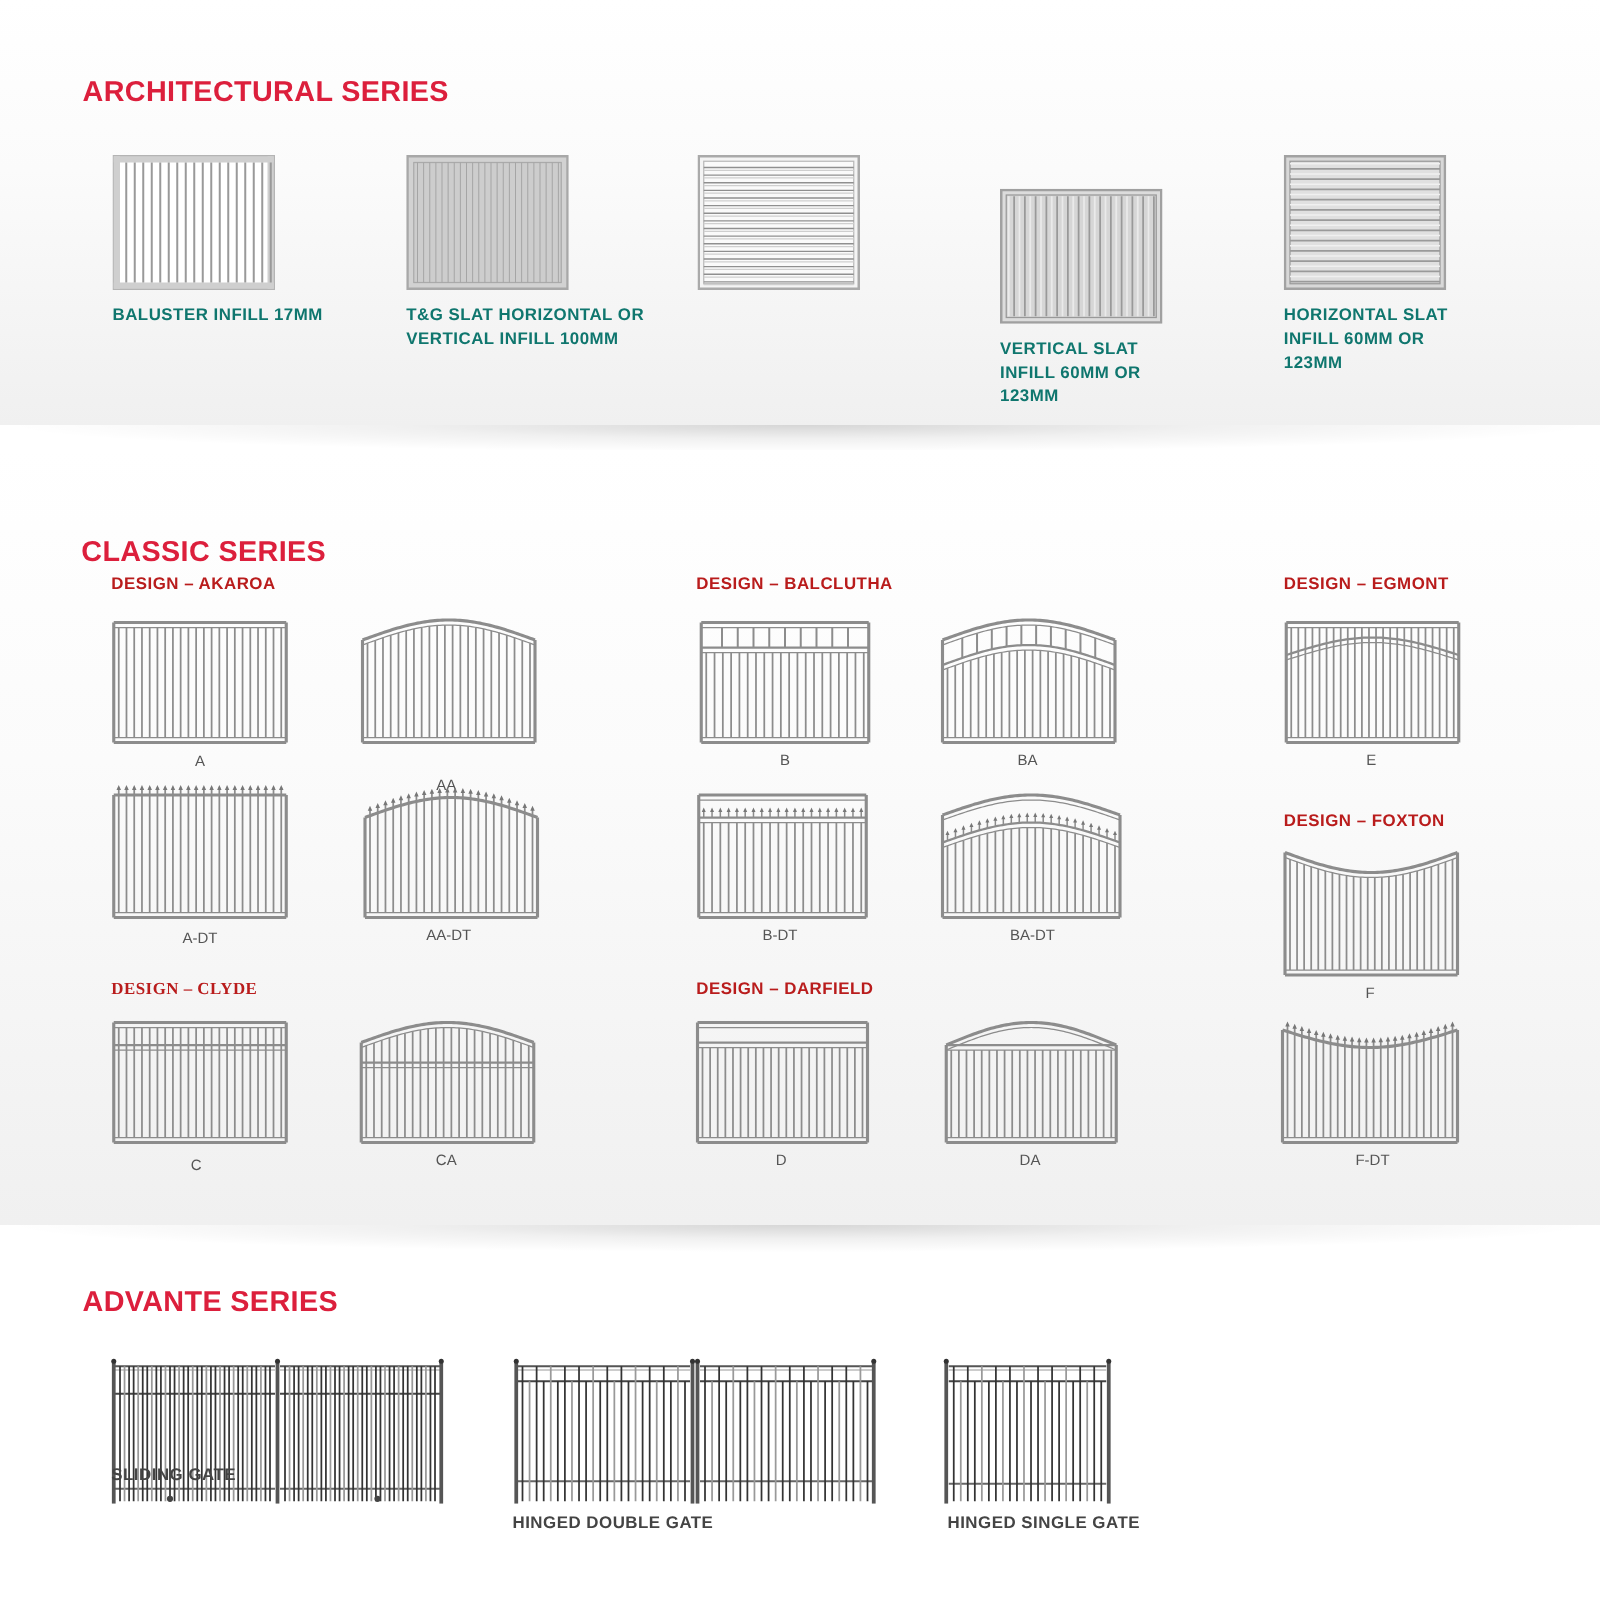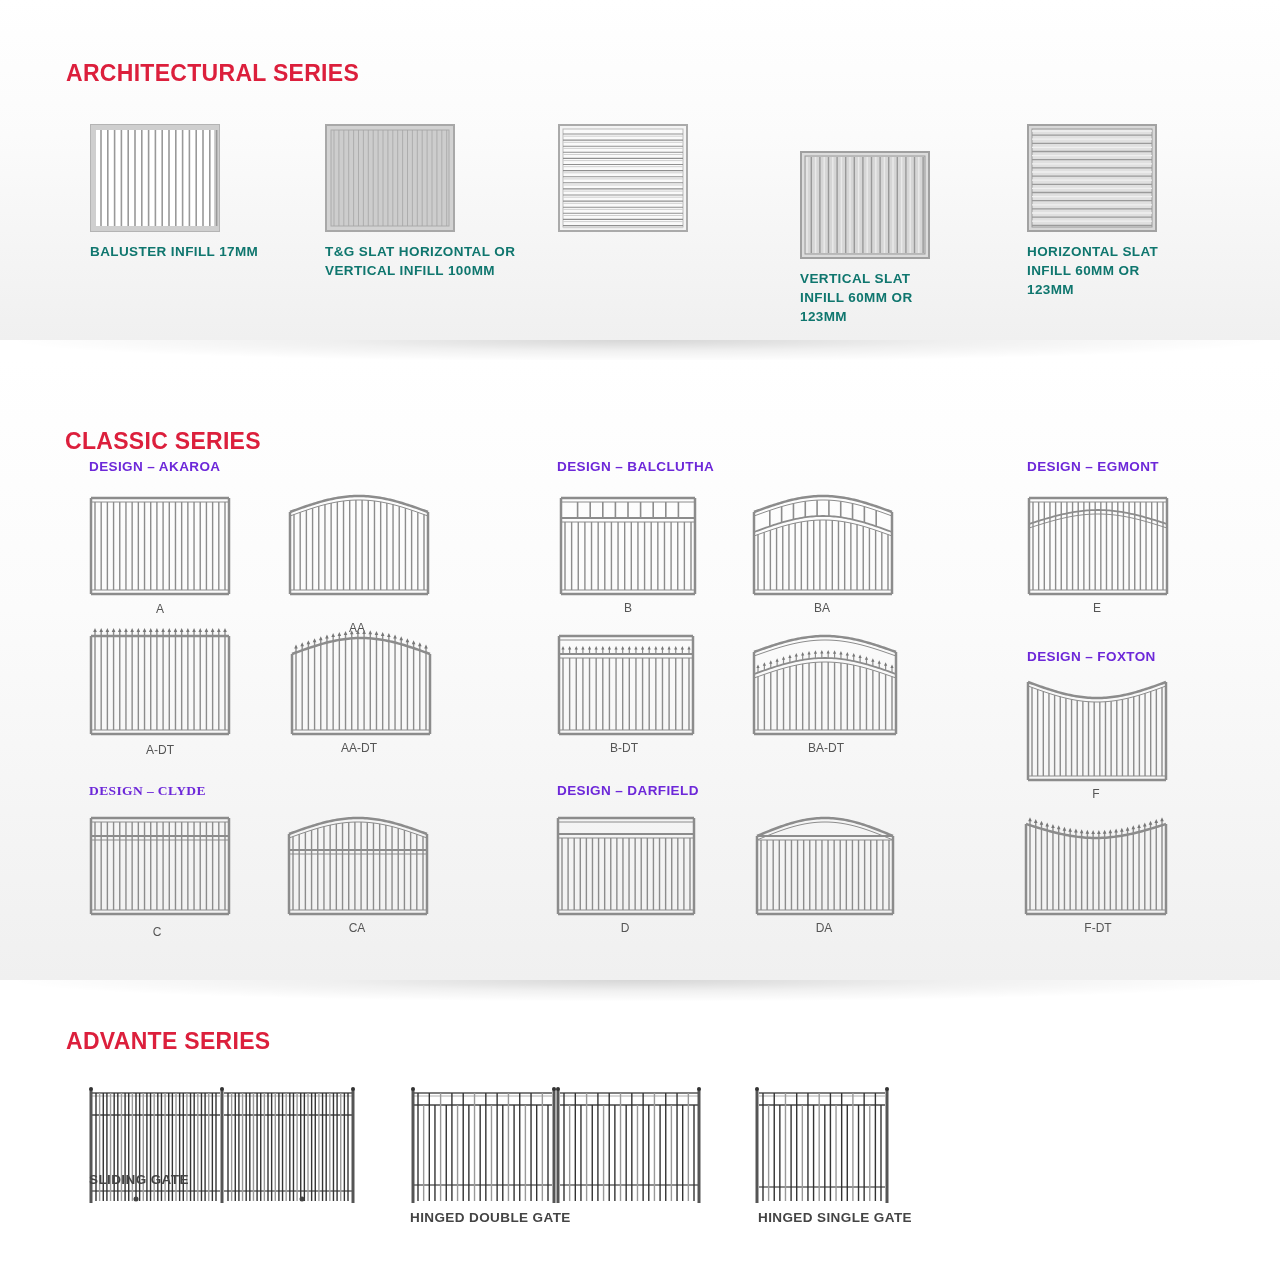--- a/index.html
+++ b/index.html
@@ -23,21 +23,21 @@
   }
 
   .arch-item { position: absolute; width: 200px; }
   .arch-item svg { display: block; }
   .arch-label {
     margin-top: 10px; color: #0f766e; font-weight: bold; font-size: 13.5px;
     line-height: 19px; letter-spacing: 0.4px; font-family: "Liberation Sans", sans-serif;
   }
 
   .design-title {
-    position: absolute; color: #6d28d9; font-weight: bold; font-size: 13.5px;
+    position: absolute; color: #b91c1c; font-weight: bold; font-size: 13.5px;
     letter-spacing: 0.4px; font-family: "Liberation Sans", sans-serif;
   }
   .gate { position: absolute; }
   .gate svg { display: block; }
   .gate-code {
     position: absolute; color: #555; font-size: 12px; text-align: center;
     font-family: "Liberation Sans", sans-serif; width: 100px;
   }
   .adv-label {
     position: absolute; color: #444; font-weight: bold; font-size: 13.5px;

